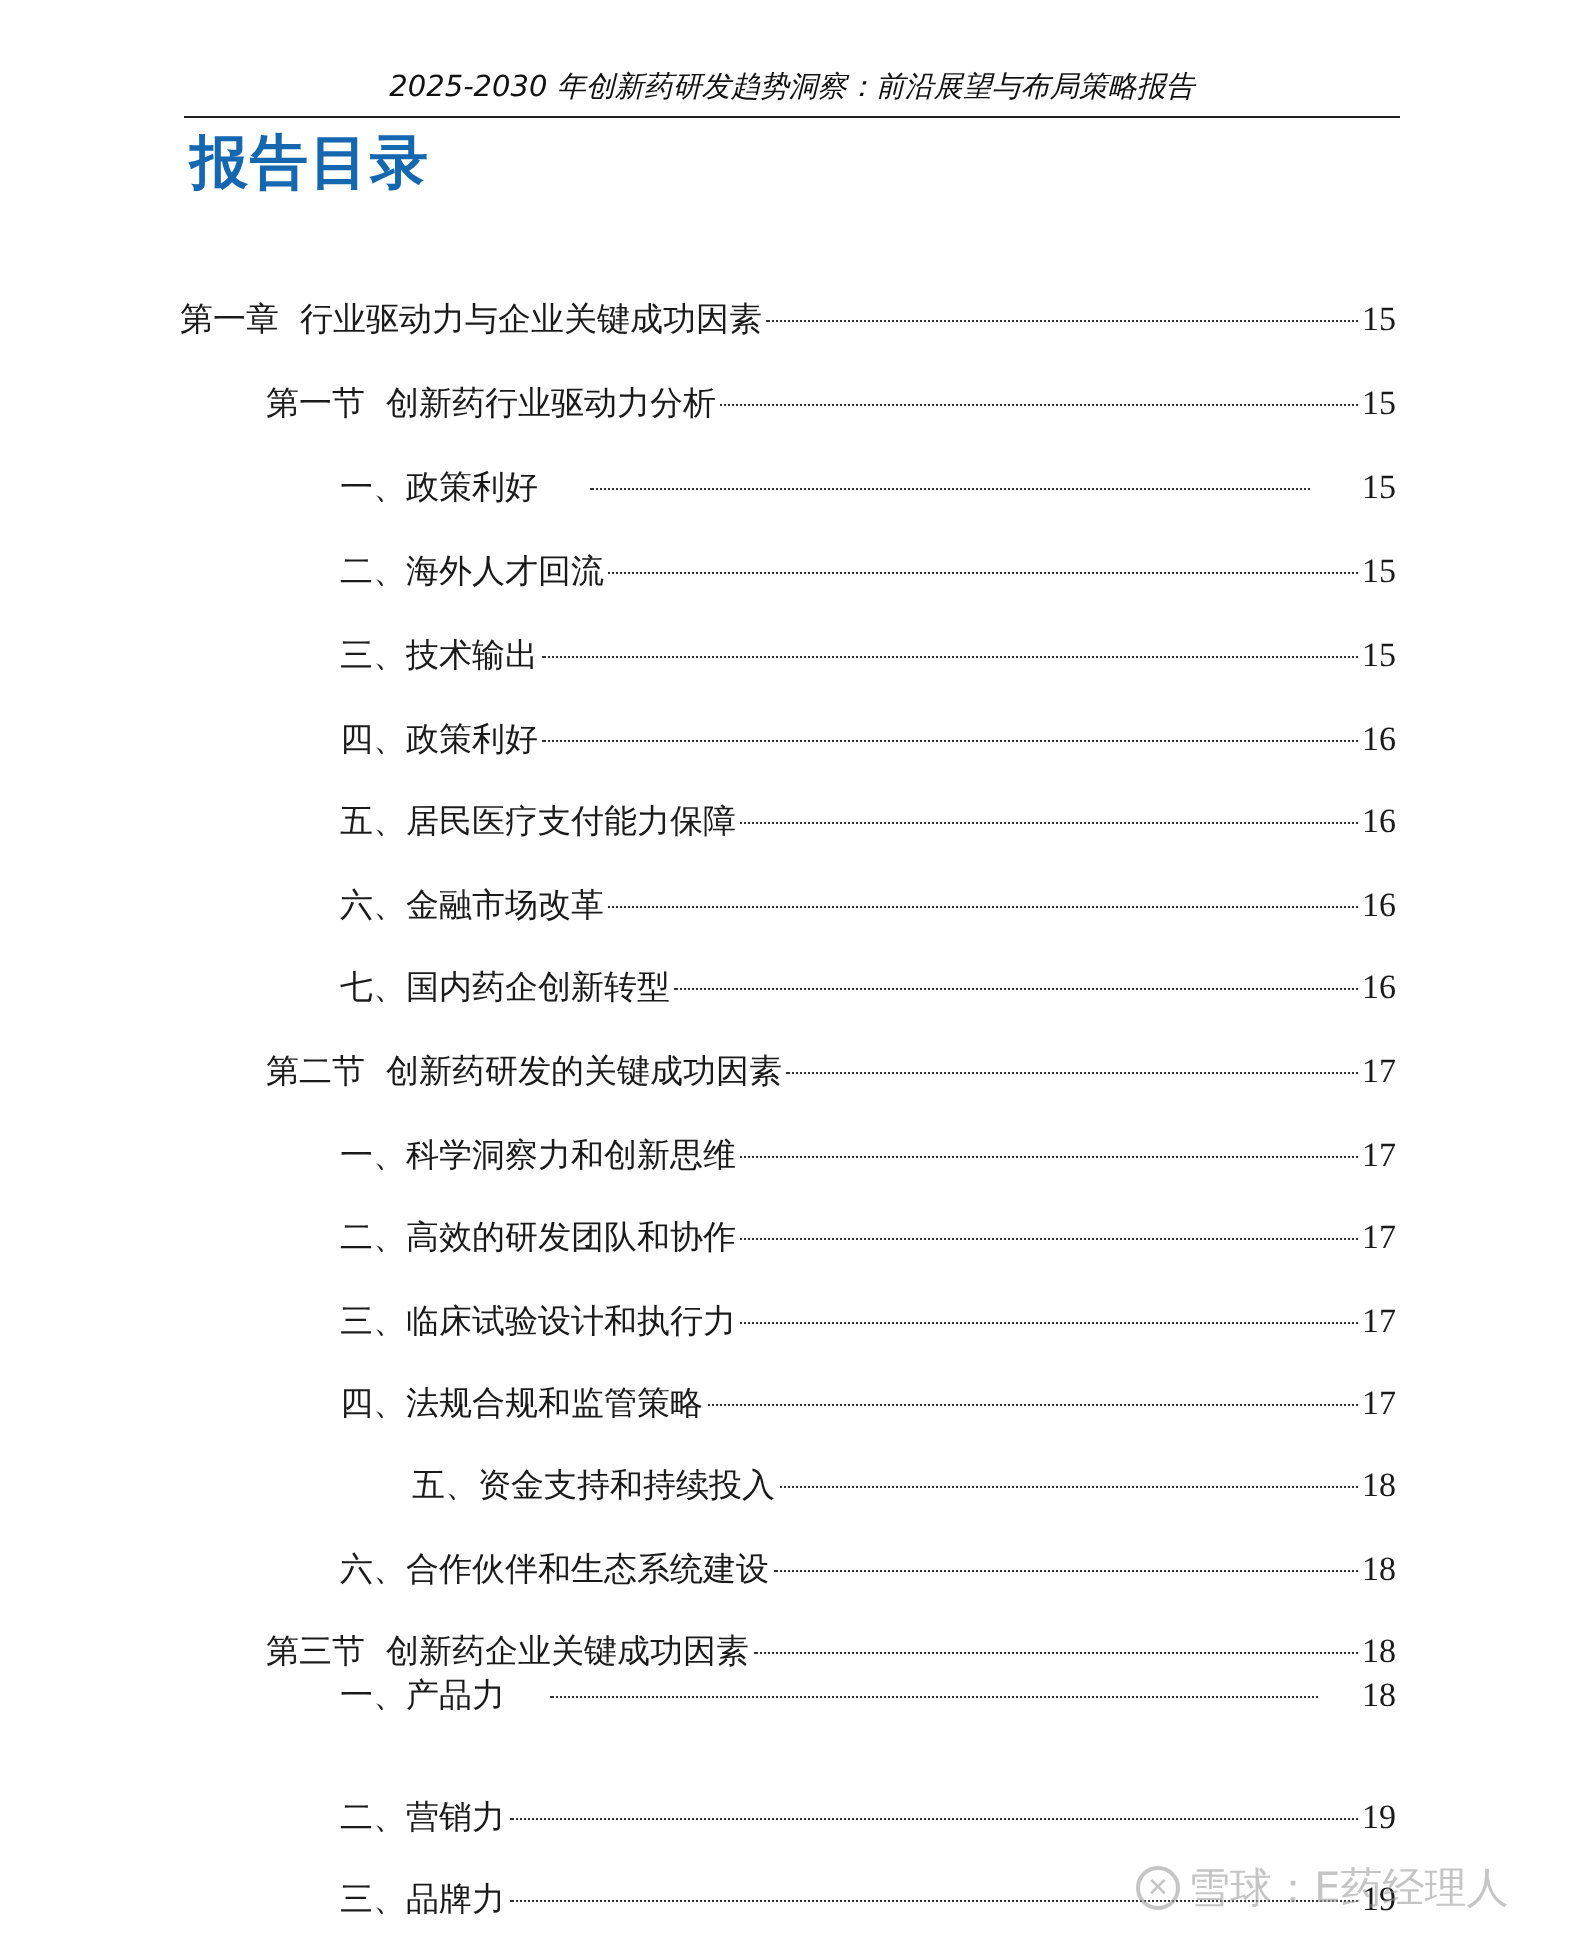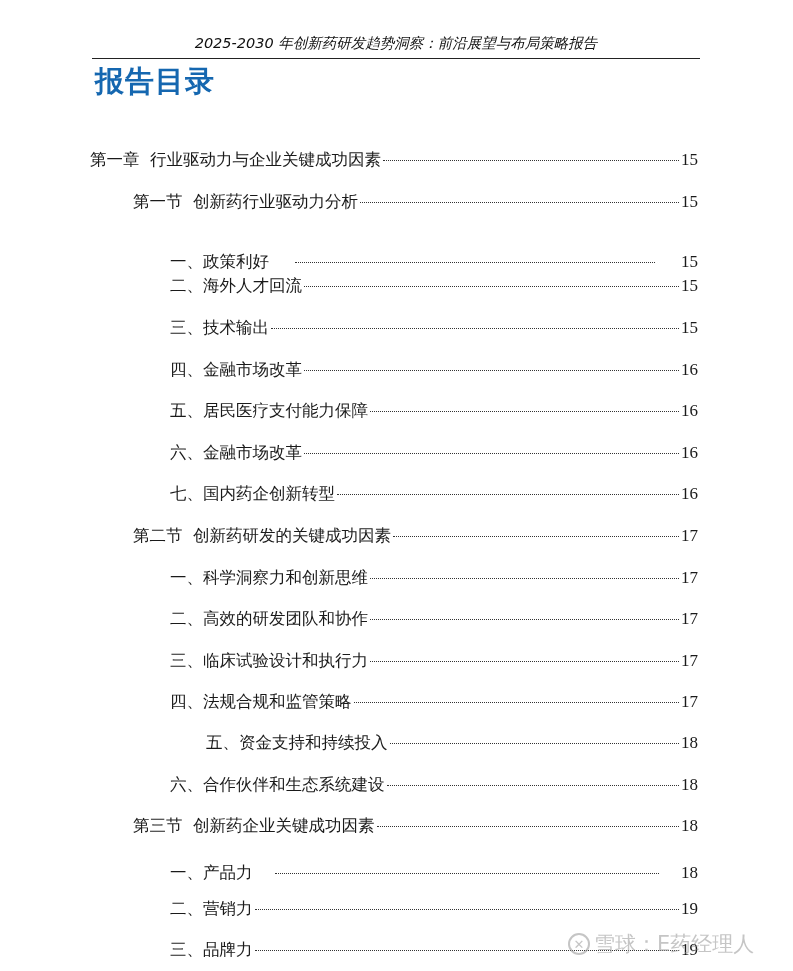--- a/index.html
+++ b/index.html
@@ -35,37 +35,37 @@
     <div class="toc-row lvl-0" style="top: 0px;">
       <span class="label">第一章  行业驱动力与企业关键成功因素</span>
       <span class="leader"></span>
       <span class="page">15</span>
     </div>
     <div class="toc-row lvl-1" style="top: 42px;">
       <span class="label">第一节  创新药行业驱动力分析</span>
       <span class="leader"></span>
       <span class="page">15</span>
     </div>
-    <div class="toc-row lvl-2" style="top: 102px; gap: 24px;">
+    <div class="toc-row lvl-2" style="top: 84px; gap: 24px;">
       <span class="label">一、政策利好</span>
       <span class="leader"></span>
       <span class="page">15</span>
     </div>
     <div class="toc-row lvl-2" style="top: 126px;">
       <span class="label">二、海外人才回流</span>
       <span class="leader"></span>
       <span class="page">15</span>
     </div>
     <div class="toc-row lvl-2" style="top: 168px;">
       <span class="label">三、技术输出</span>
       <span class="leader"></span>
       <span class="page">15</span>
     </div>
     <div class="toc-row lvl-2" style="top: 210px;">
-      <span class="label">四、金融市场改革</span>
+      <span class="label">四、政策利好</span>
       <span class="leader"></span>
       <span class="page">16</span>
     </div>
     <div class="toc-row lvl-2" style="top: 251px; text-align: center;">
       <span class="label">五、居民医疗支付能力保障</span>
       <span class="leader"></span>
       <span class="page">16</span>
     </div>
     <div class="toc-row lvl-2" style="top: 293px;">
       <span class="label">六、金融市场改革</span>
@@ -110,21 +110,21 @@
     <div class="toc-row lvl-2" style="top: 625px;">
       <span class="label">六、合作伙伴和生态系统建设</span>
       <span class="leader"></span>
       <span class="page">18</span>
     </div>
     <div class="toc-row lvl-1" style="top: 666px;">
       <span class="label">第三节  创新药企业关键成功因素</span>
       <span class="leader"></span>
       <span class="page">18</span>
     </div>
-    <div class="toc-row lvl-2" style="top: 713px; gap: 20px;">
+    <div class="toc-row lvl-2" style="top: 688px; gap: 20px;">
       <span class="label">一、产品力</span>
       <span class="leader"></span>
       <span class="page">18</span>
     </div>
     <div class="toc-row lvl-2" style="top: 749px;">
       <span class="label">二、营销力</span>
       <span class="leader"></span>
       <span class="page">19</span>
     </div>
     <div class="toc-row lvl-2" style="top: 790px;">

